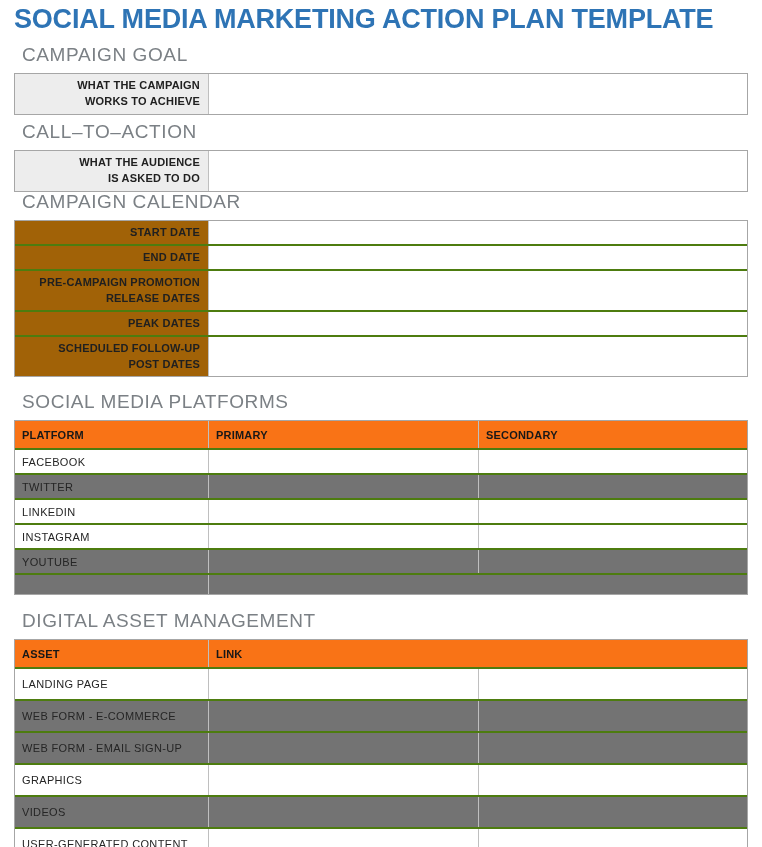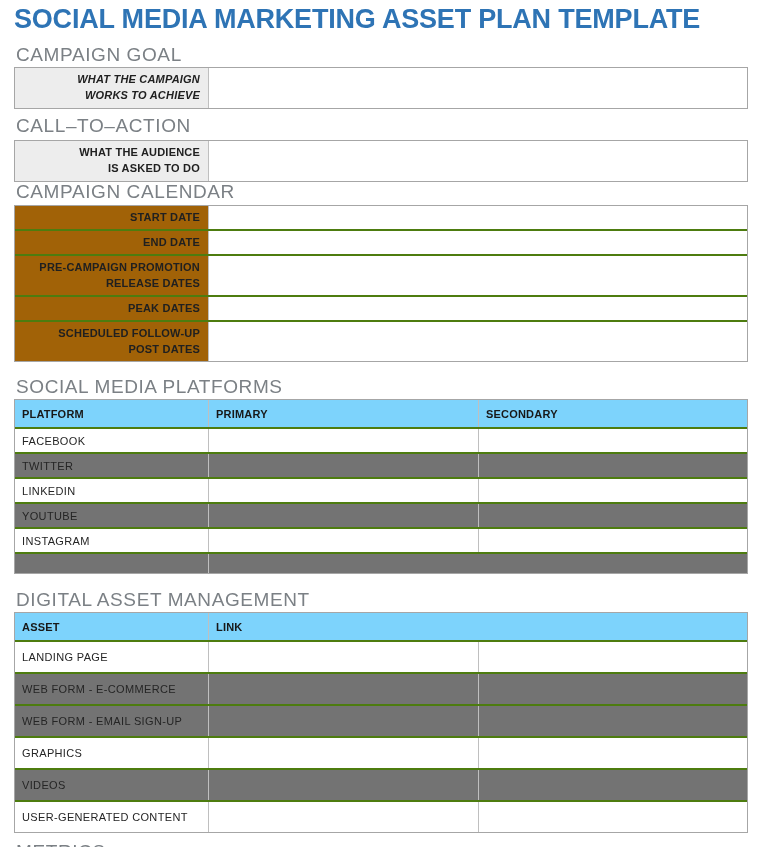--- a/index.html
+++ b/index.html
@@ -7,25 +7,25 @@
     width:762px;height:847px;box-sizing:border-box;
     padding:5px 14px 0 14px;overflow:hidden;background:#ffffff;
     font-family:"Liberation Sans",sans-serif;color:#1f1f1f;
     -webkit-font-smoothing:antialiased;
   }
   h1{
     margin:0;font-size:27px;line-height:29px;font-weight:700;
     color:#2E74B5;letter-spacing:-0.2px;white-space:nowrap;
   }
   h2{
-    margin:2px;font-size:19px;line-height:20px;font-weight:400;
+    margin:8px;font-size:19px;line-height:20px;font-weight:400;
     color:#7B8085;letter-spacing:0.6px;white-space:nowrap;
   }
   
-  .s1 h2{margin-top:11px;} .s1 .tbl{margin-top:0;font-style:italic;}
+  .s1 h2{margin-top:11px;} .s1 .tbl{margin-top:0;}
   .s2 h2{margin-top:7px;}  .s2 .tbl{margin-top:4px;}
   .s3 h2{margin-top:0;}    .s3 .tbl{margin-top:3px;}
   .s4 h2{margin-top:15px;} .s4 .tbl{margin-top:1px;}
   .s5 h2{margin-top:16px;} .s5 .tbl{margin-top:0;}
   .s6 h2{margin-top:9px;}
 
   .tbl{border:1px solid #a6a6a6;}
   .row{display:grid;}
   .row + .row{border-top:2px solid #4d7c0f;}
   .row > div + div{border-left:1px solid #bfbfbf;}
@@ -33,41 +33,41 @@
   .cols3{grid-template-columns:193px 270px 1fr;}
 
   .lbl{
     display:flex;align-items:center;justify-content:flex-end;
     text-align:right;background:#EDEDED;
     font-size:11px;font-weight:700;letter-spacing:0.2px;line-height:1.45;
     padding:2px 8px 2px 4px;white-space:pre-line;color:#202020;
   }
   .lbl-light{background:#a16207;}
 
-  .hrow{background:#7dd3fc;}
+  .hrow{background:#f97316;}
   .hcell{
     display:flex;align-items:center;min-height:23px;
     font-size:11px;font-weight:700;letter-spacing:0.2px;
     color:#181818;padding:2px 4px 2px 7px;
   }
   .ncell{
     display:flex;align-items:center;
     font-size:11px;font-weight:400;letter-spacing:0.35px;
     color:#252525;padding:2px 4px 2px 7px;
   }
   .cell-input{background:transparent;}
 
   .h36{min-height:36px;} .h19{min-height:19px;} .h35{min-height:35px;}
   .h26{min-height:26px;}
   .alt{background:#737373;}
 </style>
 </head>
 <body>
 
-<h1>SOCIAL MEDIA MARKETING ASSET PLAN TEMPLATE</h1>
+<h1>SOCIAL MEDIA MARKETING ACTION PLAN TEMPLATE</h1>
 
 <div class="s1">
   <h2>CAMPAIGN GOAL</h2>
   <div class="tbl">
     <div class="row cols2">
       <div class="lbl h36">WHAT THE CAMPAIGN
 WORKS TO ACHIEVE</div>
       <div class="cell-input h36"></div>
     </div>
   </div>
@@ -128,27 +128,27 @@
     <div class="row cols3 alt">
       <div class="ncell h19">TWITTER</div>
       <div class="cell-input h19"></div>
       <div class="cell-input h19"></div>
     </div>
     <div class="row cols3">
       <div class="ncell h19">LINKEDIN</div>
       <div class="cell-input h19"></div>
       <div class="cell-input h19"></div>
     </div>
+    <div class="row cols3">
+      <div class="ncell h19">INSTAGRAM</div>
+      <div class="cell-input h19"></div>
+      <div class="cell-input h19"></div>
+    </div>
     <div class="row cols3 alt">
       <div class="ncell h19">YOUTUBE</div>
-      <div class="cell-input h19"></div>
-      <div class="cell-input h19"></div>
-    </div>
-    <div class="row cols3">
-      <div class="ncell h19">INSTAGRAM</div>
       <div class="cell-input h19"></div>
       <div class="cell-input h19"></div>
     </div>
     <div class="row cols3 alt">
       <div class="cell-input h19"></div>
       <div class="cell-input h19"></div>
     </div>
   </div>
 </div>
 

